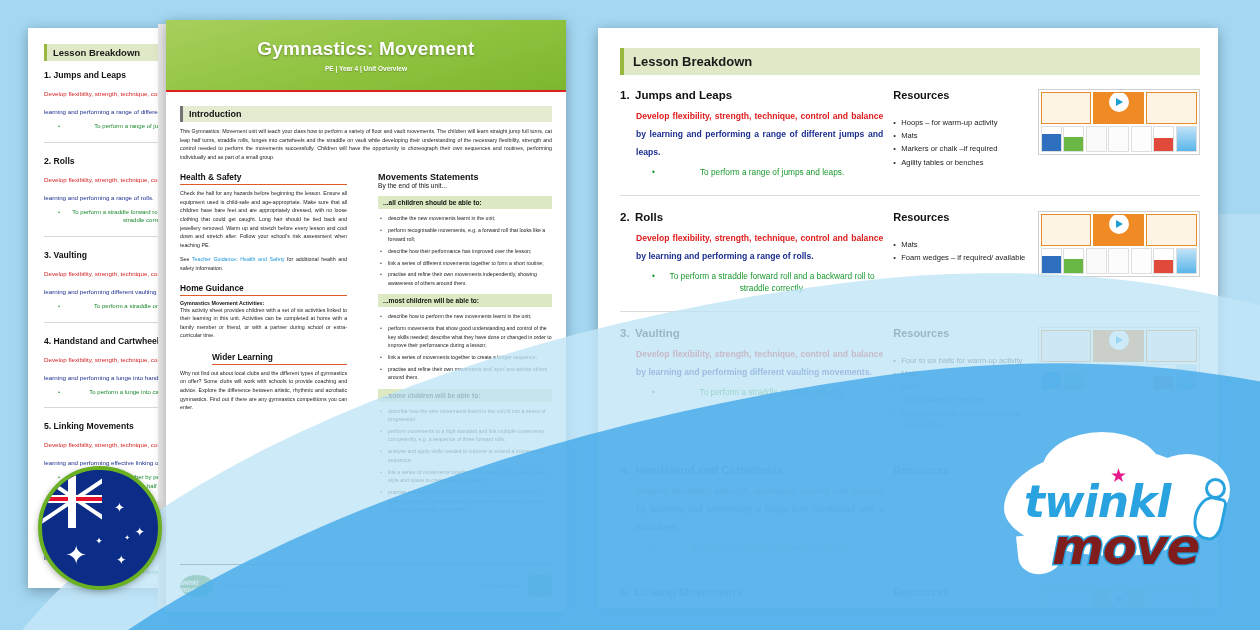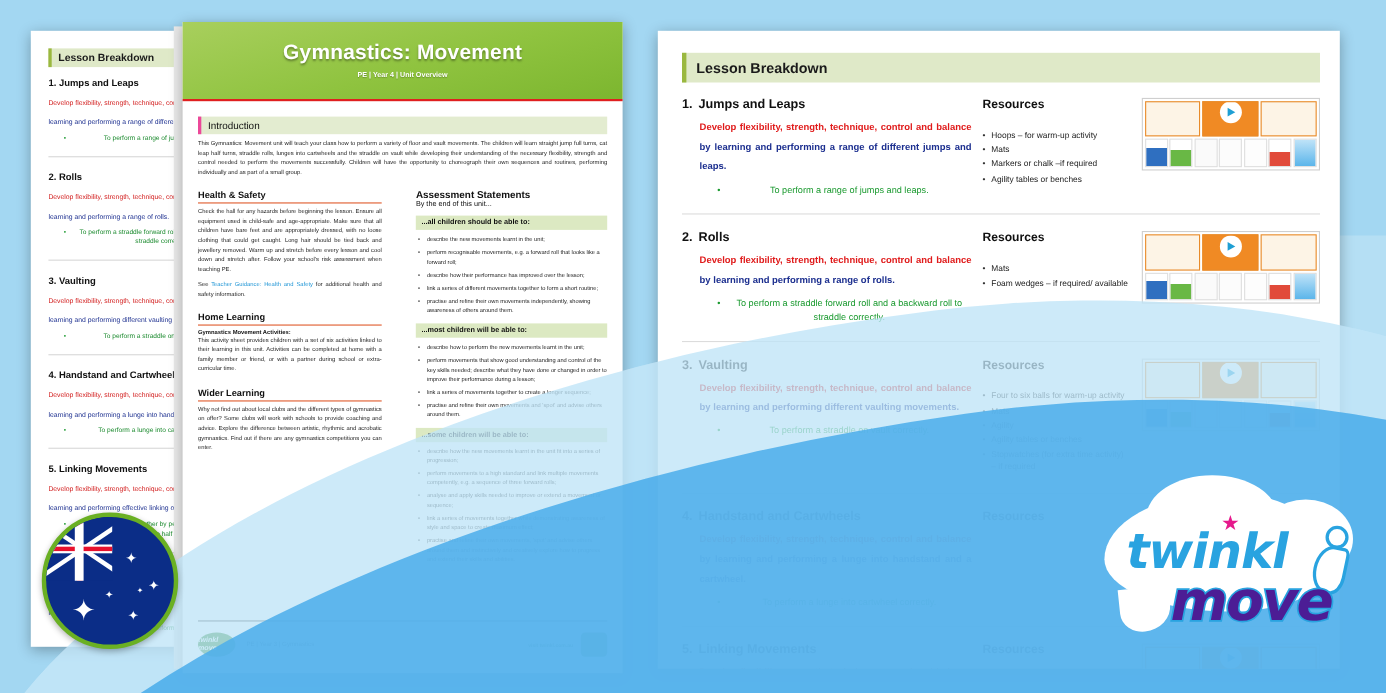--- a/index.html
+++ b/index.html
@@ -69,22 +69,22 @@
   }
   .swoosh { position:absolute; border-radius:50%; }
   .sw1 { right:-60px; top:-40px; width:250px; height:150px; border:7px solid rgba(255,255,255,0.30); border-color:rgba(255,255,255,0.30) transparent transparent transparent; transform:rotate(22deg); }
   .sw2 { right:-30px; top:10px; width:220px; height:120px; border:5px solid rgba(40,110,20,0.45); border-color:transparent transparent rgba(40,110,20,0.45) transparent; transform:rotate(-14deg); }
   .sw3 { right:-90px; bottom:-60px; width:300px; height:170px; border:6px solid rgba(255,255,255,0.45); border-color:transparent transparent rgba(255,255,255,0.45) transparent; transform:rotate(-6deg); }
   .mid-title { font-size:19px; font-weight:bold; color:#fff; text-shadow:0 1px 2px rgba(0,0,0,0.35); z-index:2; letter-spacing:.2px; }
   .mid-sub { font-size:6.5px; font-weight:bold; color:#fff; margin-top:5px; z-index:2; text-shadow:0 1px 1px rgba(0,0,0,0.25); }
 
   .mid-body { flex:1; padding:14px 14px 0 14px; position:relative; }
   .sec-band {
-    background:#e3ecd0; border-left:3px solid #ec4899;
-    font-size:9px; font-weight:normal; color:#111;
+    background:#e3ecd0; border-left:3px solid #737373;
+    font-size:9px; font-weight:bold; color:#111;
     padding:3px 6px; margin-bottom:5px;
   }
   .sec-head {
     font-size:8.4px; font-weight:bold; color:#111;
     border-bottom:1px solid #e05a2b; padding-bottom:2px; margin-bottom:4px;
   }
   .para { font-size:5.3px; color:#222; line-height:1.62; text-align:justify; }
   .para.j { text-align:justify; }
   .sm-bold { font-size:5.3px; font-weight:bold; color:#111; }
   .link { color:#2196d6; }
@@ -200,22 +200,22 @@
   .tm-cloud2 { position:absolute; left:48px; top:-10px; width:120px; height:78px; background:#fff; border-radius:50%; }
   .tm-cloud3 { position:absolute; left:150px; top:12px; width:86px; height:72px; background:#fff; border-radius:50%; }
   .tm-tail { position:absolute; left:24px; top:92px; width:46px; height:40px; background:#fff; border-radius:0 0 60% 50%; transform:rotate(-6deg); }
   .tm-twinkl {
     position:absolute; left:30px; top:34px; font-size:44px; font-weight:bold;
     font-style:italic; color:#29a3e0; letter-spacing:-1px; z-index:3;
     font-family:"DejaVu Sans", sans-serif;
   }
   .tm-star { position:absolute; left:116px; top:22px; color:#e6198c; font-size:19px; z-index:4; }
   .tm-move {
-    position:absolute; left:70px; top:76px; font-size:50px; font-weight:bold;
-    font-style:italic; color:#4c1d95; z-index:4; letter-spacing:-1.5px;
+    position:absolute; left:58px; top:76px; font-size:50px; font-weight:bold;
+    font-style:italic; color:#7f1d1d; z-index:4; letter-spacing:-1.5px;
     -webkit-text-stroke:3px #29a3e0; paint-order:stroke fill;
     font-family:"DejaVu Sans", sans-serif;
   }
   .tm-person { position:absolute; right:14px; top:36px; width:52px; height:62px; z-index:3; }
   .tm-head { position:absolute; right:2px; top:0; width:21px; height:21px; border-radius:50%; background:#fff; border:3px solid #29a3e0; }
   .tm-body { position:absolute; right:4px; top:18px; width:30px; height:44px; background:#fff; border:3px solid #29a3e0; border-radius:60% 20% 45% 55%; transform:rotate(12deg); }
 
   .page-edge { position:absolute; left:158px; top:24px; width:10px; height:584px; background:#eaeaea; }
 </style>
 </head>
@@ -290,30 +290,30 @@
 
     <div class="mid-cols">
 
       <div class="col-l">
         <div class="sec-head">Health &amp; Safety</div>
         <div class="para j">Check the hall for any hazards before beginning the lesson. Ensure all equipment used is child-safe and age-appropriate. Make sure that all children have bare feet and are appropriately dressed, with no loose clothing that could get caught. Long hair should be tied back and jewellery removed. Warm up and stretch before every lesson and cool down and stretch after. Follow your school's risk assessment when teaching PE.</div>
         <div class="para" style="margin-top:6px;">
           <span>See </span><span class="link">Teacher Guidance: Health and Safety</span><span> for additional health and safety information.</span>
         </div>
 
-        <div class="sec-head" style="margin-top:10px;">Home Learning</div>
+        <div class="sec-head" style="margin-top:10px;">Home Guidance</div>
         <div class="sm-bold">Gymnastics Movement Activities:</div>
         <div class="para j">This activity sheet provides children with a set of six activities linked to their learning in this unit. Activities can be completed at home with a family member or friend, or with a partner during school or extra-curricular time.</div>
 
-        <div class="sec-head" style="margin-top:12px;">Wider Learning</div>
+        <div class="sec-head" style="margin-top:12px;margin-left:32px;">Wider Learning</div>
         <div class="para j">Why not find out about local clubs and the different types of gymnastics on offer? Some clubs will work with schools to provide coaching and advice. Explore the difference between artistic, rhythmic and acrobatic gymnastics. Find out if there are any gymnastics competitions you can enter.</div>
       </div>
 
       <div class="col-r">
-        <div class="as-title">Assessment Statements</div>
+        <div class="as-title">Movements Statements</div>
         <div class="as-sub">By the end of this unit...</div>
 
         <div class="as-band">...all children should be able to:</div>
         <ul class="as-list">
           <li>describe the new movements learnt in the unit;</li>
           <li>perform recognisable movements, e.g. a forward roll that looks like a forward roll;</li>
           <li>describe how their performance has improved over the lesson;</li>
           <li>link a series of different movements together to form a short routine;</li>
           <li>practise and refine their own movements independently, showing awareness of others around them.</li>
         </ul>

